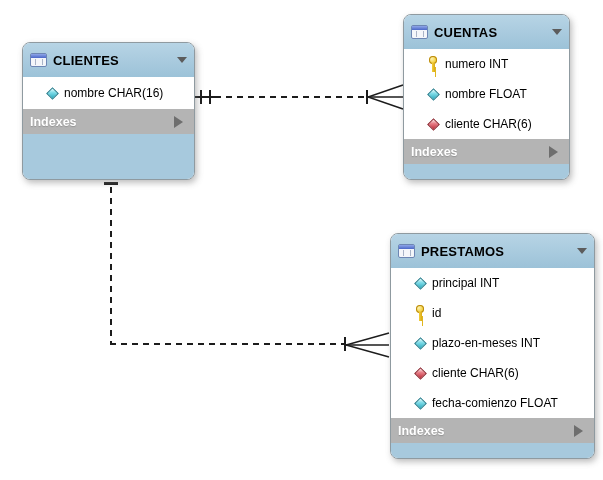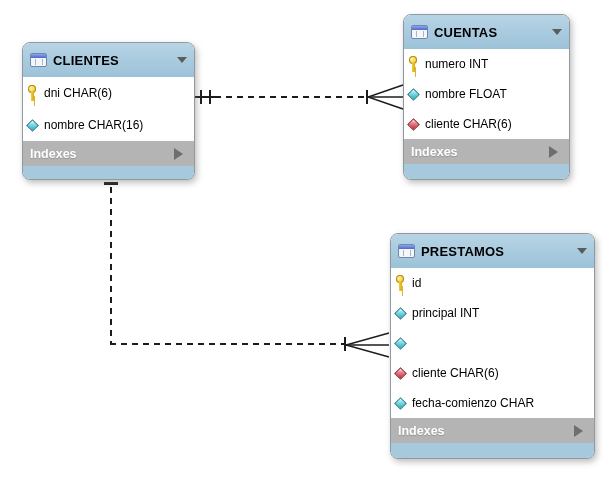--- a/index.html
+++ b/index.html
@@ -18,21 +18,21 @@
   .tbl-header{
     display:flex;align-items:center;gap:6px;padding:0 7px;height:34px;flex:0 0 34px;
     background:linear-gradient(#b7d4e5,#9cc2d8);
     font-weight:bold;font-size:13px;
   }
   .tbl-title{flex:1;text-align:left;letter-spacing:.2px;}
   .dd-arrow{
     width:0;height:0;border-left:5px solid transparent;border-right:5px solid transparent;
     border-top:6px solid #5c5c5c;flex:0 0 auto;cursor:pointer;
   }
-  .tbl-row{display:flex;align-items:center;gap:6px;padding:0 4px;background:#fff;font-size:12px;height:30px;flex:0 0 30px;}
+  .tbl-row{display:flex;align-items:center;gap:6px;padding:0 24px;background:#fff;font-size:12px;height:30px;flex:0 0 30px;}
   .tbl-clientes .tbl-row{height:32px;flex:0 0 32px;}
   .tbl-footer{
     display:flex;align-items:center;padding:0 7px;height:25px;flex:0 0 25px;
     background:#b4b4b4;color:#fff;font-weight:bold;font-size:12.5px;
     text-shadow:0 1px 1px rgba(90,90,90,.35);
   }
   .exp-arrow{
     margin-left:auto;margin-right:4px;width:0;height:0;
     border-top:6px solid transparent;border-bottom:6px solid transparent;
     border-left:9px solid #6e6e6e;cursor:pointer;
@@ -101,24 +101,20 @@
     <line x1="0" y1="15" x2="43" y2="27"></line>
   </svg>
 
   <div class="tbl tbl-clientes" style="left:22px;top:30px;width:173px;height:138px;margin-top:12px;">
     <div class="tbl-header">
       <span class="table-glyph"></span>
       <span class="tbl-title">CLIENTES</span>
       <span class="dd-arrow"></span>
     </div>
     <div class="tbl-row">
-      <span class="col-ic ic-key-icon"></span>
-      <span>dni CHAR(6)</span>
-    </div>
-    <div class="tbl-row">
       <span class="col-ic ic-column-icon"></span>
       <span>nombre CHAR(16)</span>
     </div>
     <div class="tbl-footer">
       <span>Indexes</span>
       <span class="exp-arrow"></span>
     </div>
     <div class="tbl-strip"></div>
   </div>
 
@@ -147,37 +143,38 @@
     <div class="tbl-strip"></div>
   </div>
 
   <div class="tbl" style="left:390px;top:233px;width:205px;height:226px;">
     <div class="tbl-header">
       <span class="table-glyph"></span>
       <span class="tbl-title">PRESTAMOS</span>
       <span class="dd-arrow"></span>
     </div>
     <div class="tbl-row">
+      <span class="col-ic ic-column-icon"></span>
+      <span>principal INT</span>
+    </div>
+    <div class="tbl-row">
       <span class="col-ic ic-key-icon"></span>
       <span>id</span>
     </div>
     <div class="tbl-row">
       <span class="col-ic ic-column-icon"></span>
-      <span>principal INT</span>
-    </div>
-    <div class="tbl-row">
-      <span class="col-ic ic-column-icon"></span>
+      <span>plazo-en-meses INT</span>
     </div>
     <div class="tbl-row">
       <span class="col-ic ic-fk-column-icon"></span>
       <span>cliente CHAR(6)</span>
     </div>
     <div class="tbl-row">
       <span class="col-ic ic-column-icon"></span>
-      <span>fecha-comienzo CHAR</span>
+      <span>fecha-comienzo FLOAT</span>
     </div>
     <div class="tbl-footer">
       <span>Indexes</span>
       <span class="exp-arrow"></span>
     </div>
     <div class="tbl-strip"></div>
   </div>
 
 </div>
 

